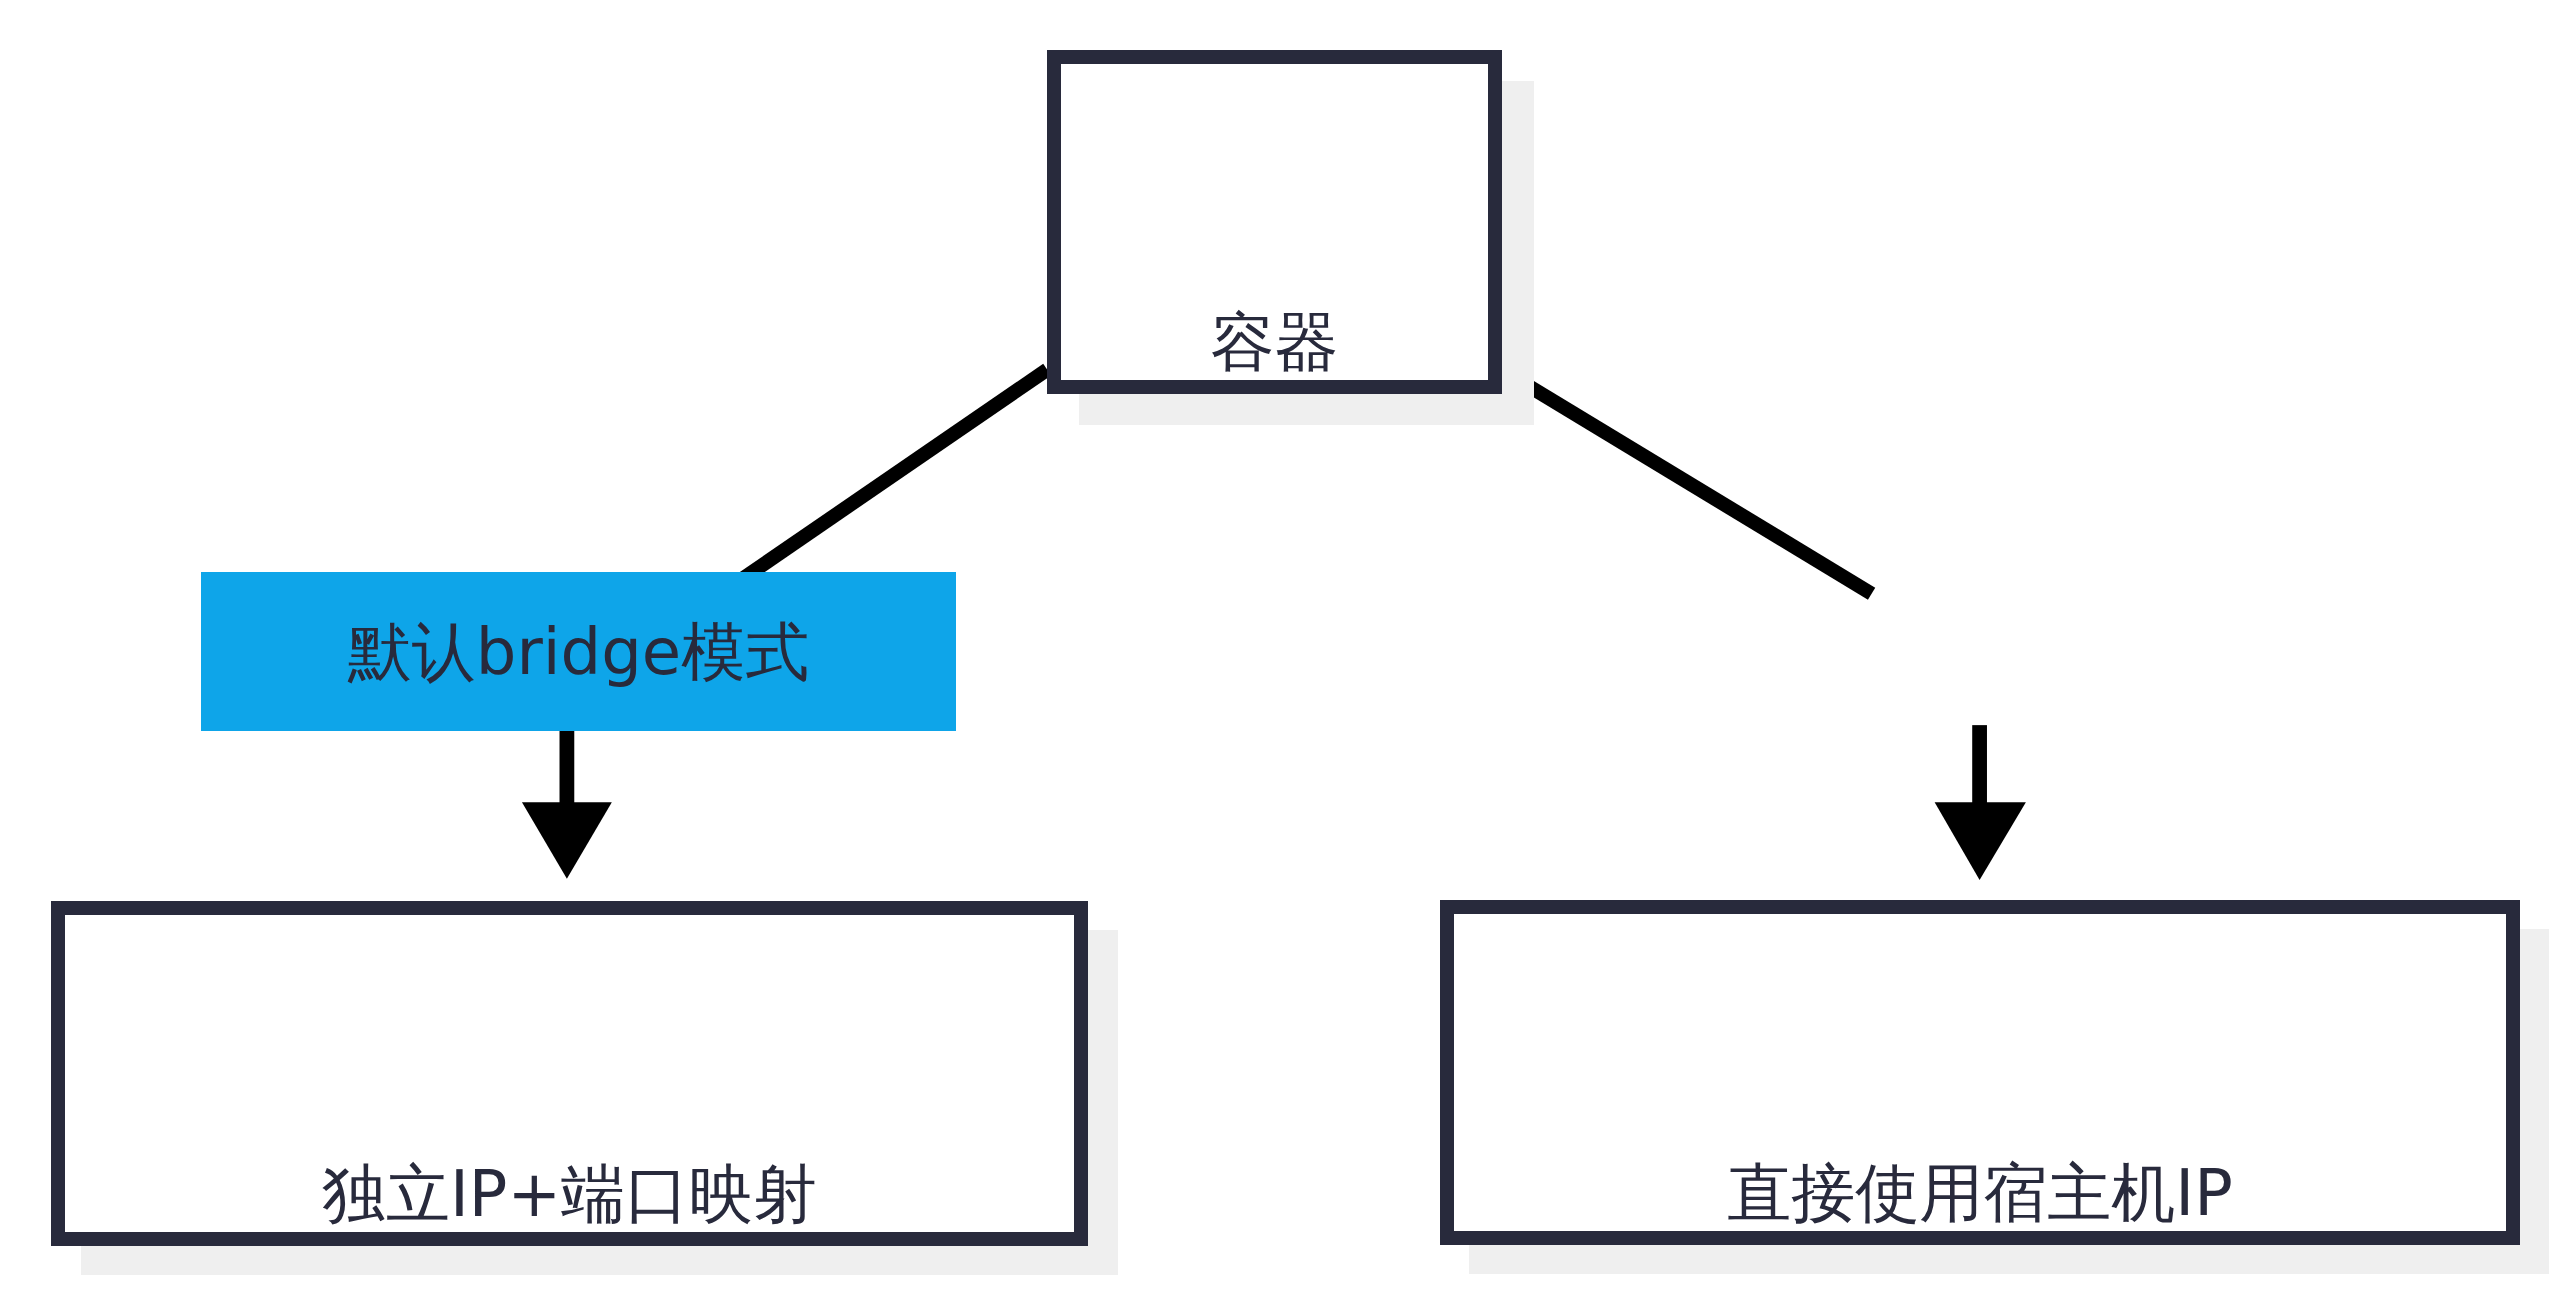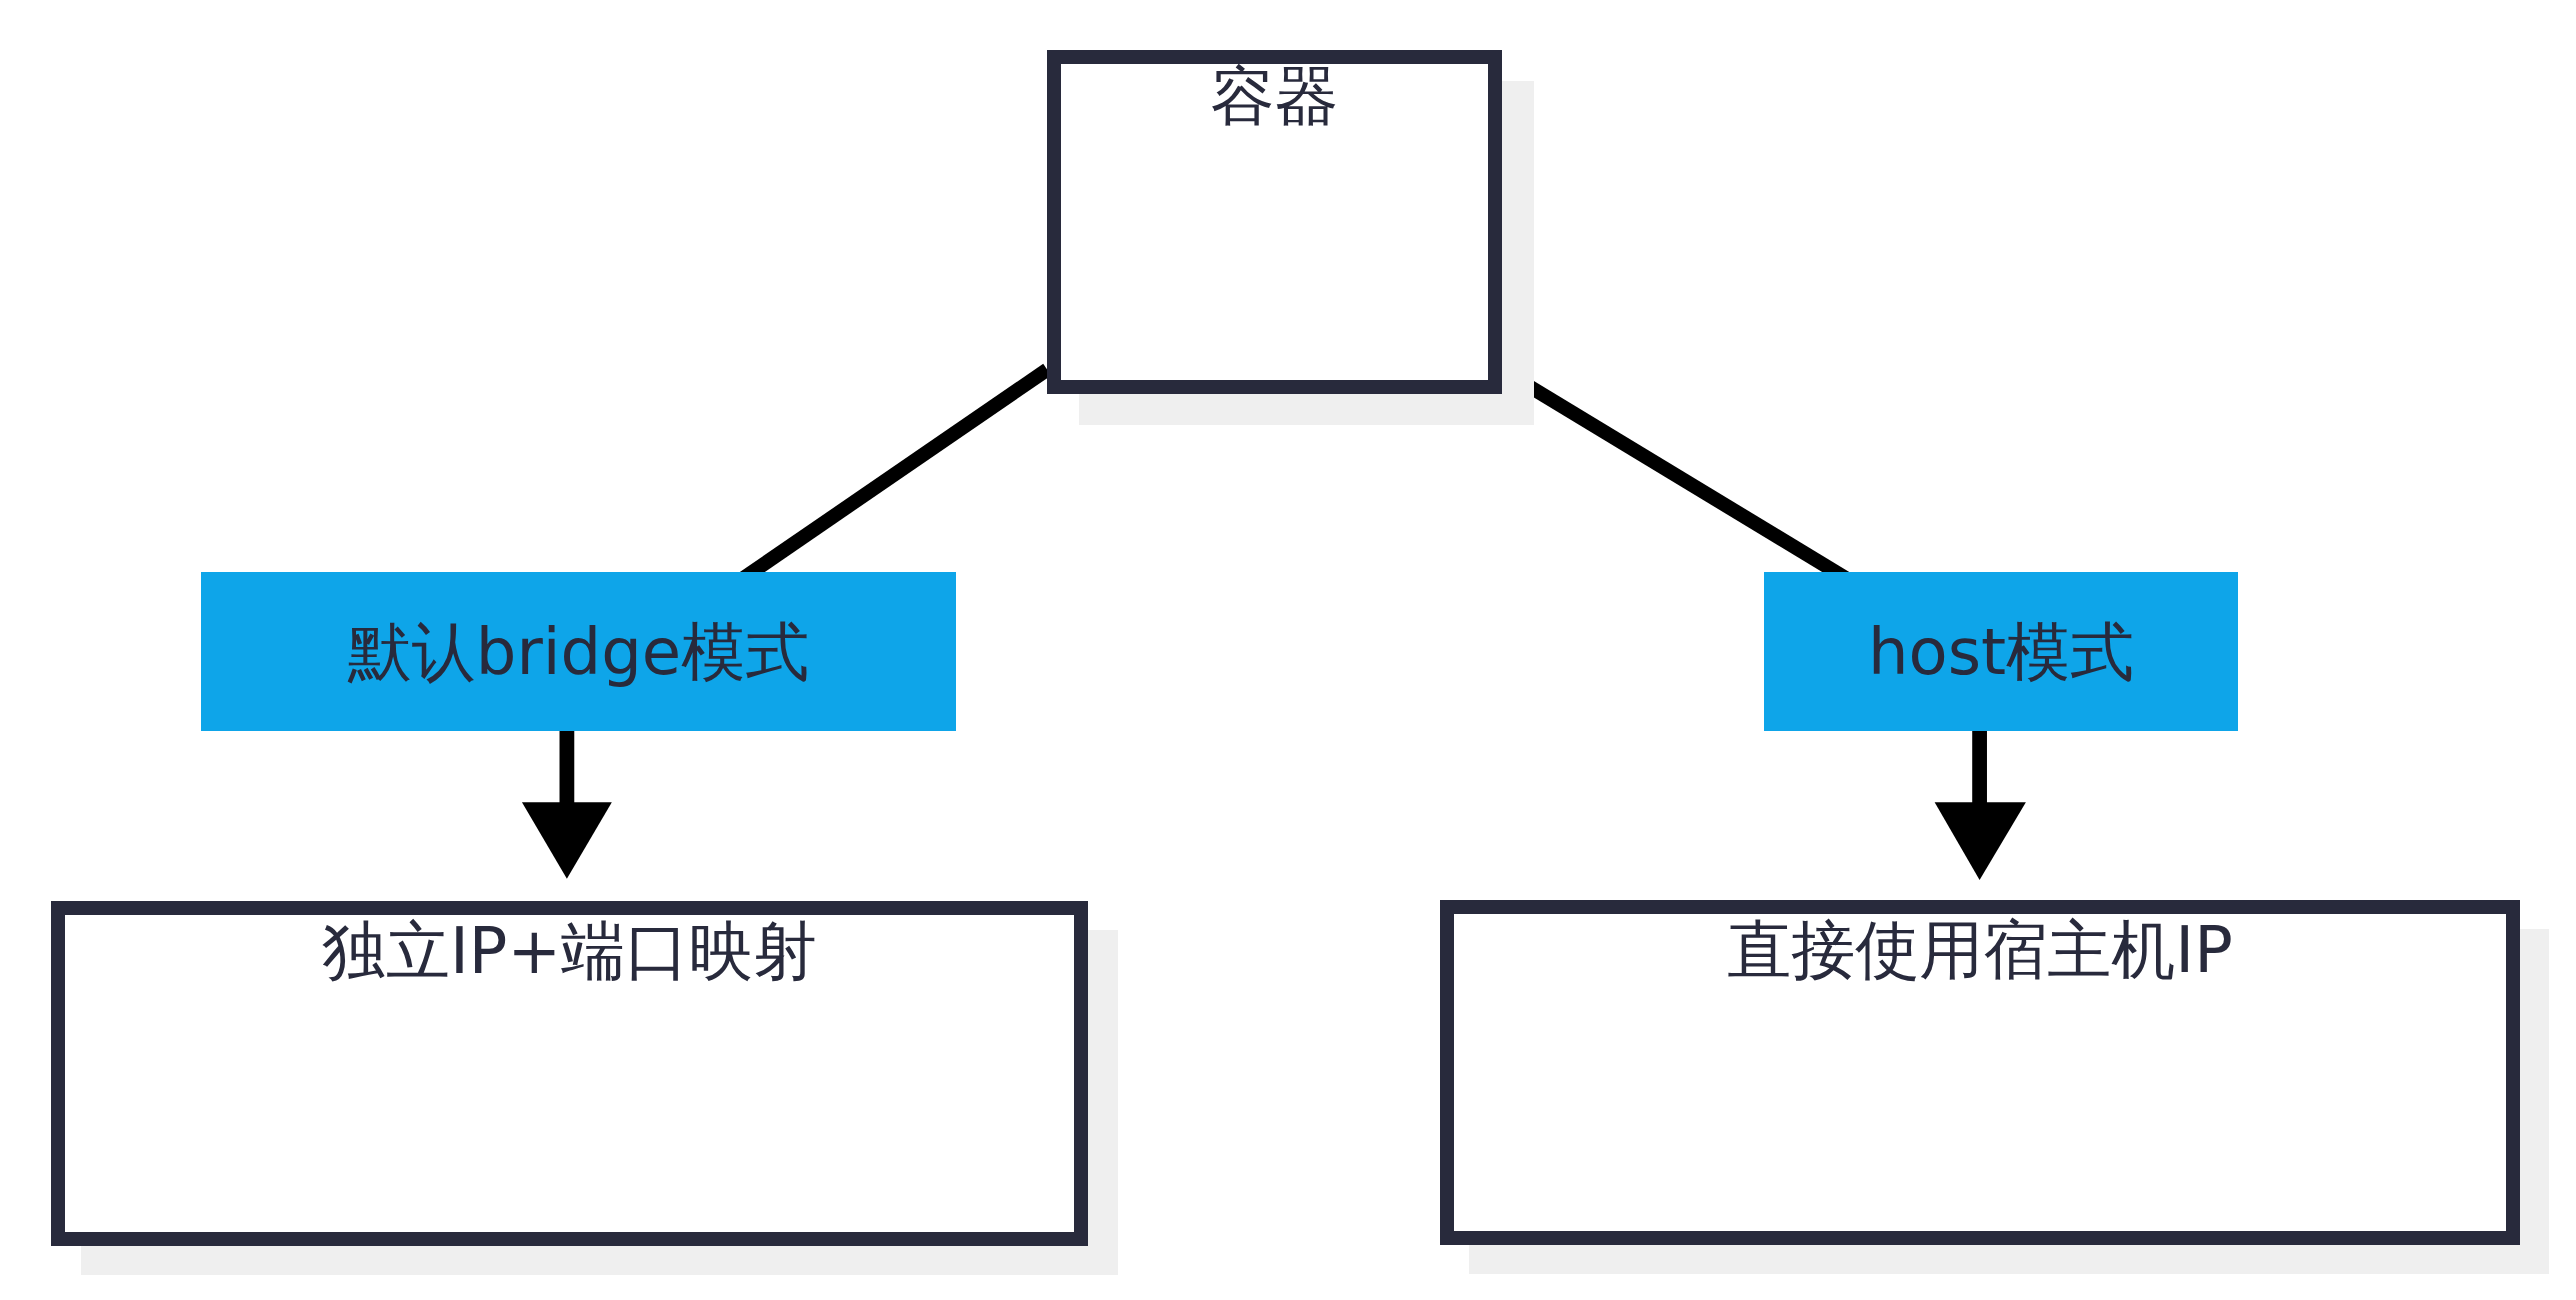--- a/index.html
+++ b/index.html
@@ -28,21 +28,21 @@
   }
 
   
   .node {
     position: absolute;
     box-sizing: border-box;
     background: #FFFFFF;
     border-style: solid;
     border-color: #282A3C;
     display: flex;
-    align-items: flex-start;
+    align-items: flex-end;
     justify-content: center;
     z-index: 3;
   }
   .node-shadow {
     position: absolute;
     background: #EFEFEF;
     z-index: 1;
   }
   .node-label {
     color: #282A3C;
@@ -163,23 +163,20 @@
   <div id="node-host-result-shadow" class="node-shadow"></div>
 
   <div id="node-container" class="node">
     <span class="node-label">容器</span>
   </div>
 
   <div id="edge-label-bridge" class="edge-label">
     <span>默认bridge模式</span>
   </div>
 
-  <div id="edge-label-host" class="edge-label">
-    <span>host模式</span>
-  </div>
 
   <div id="node-bridge-result" class="node">
     <span class="node-label">独立IP+端口映射</span>
   </div>
 
   <div id="node-host-result" class="node">
     <span class="node-label">直接使用宿主机IP</span>
   </div>
 
 </div>

